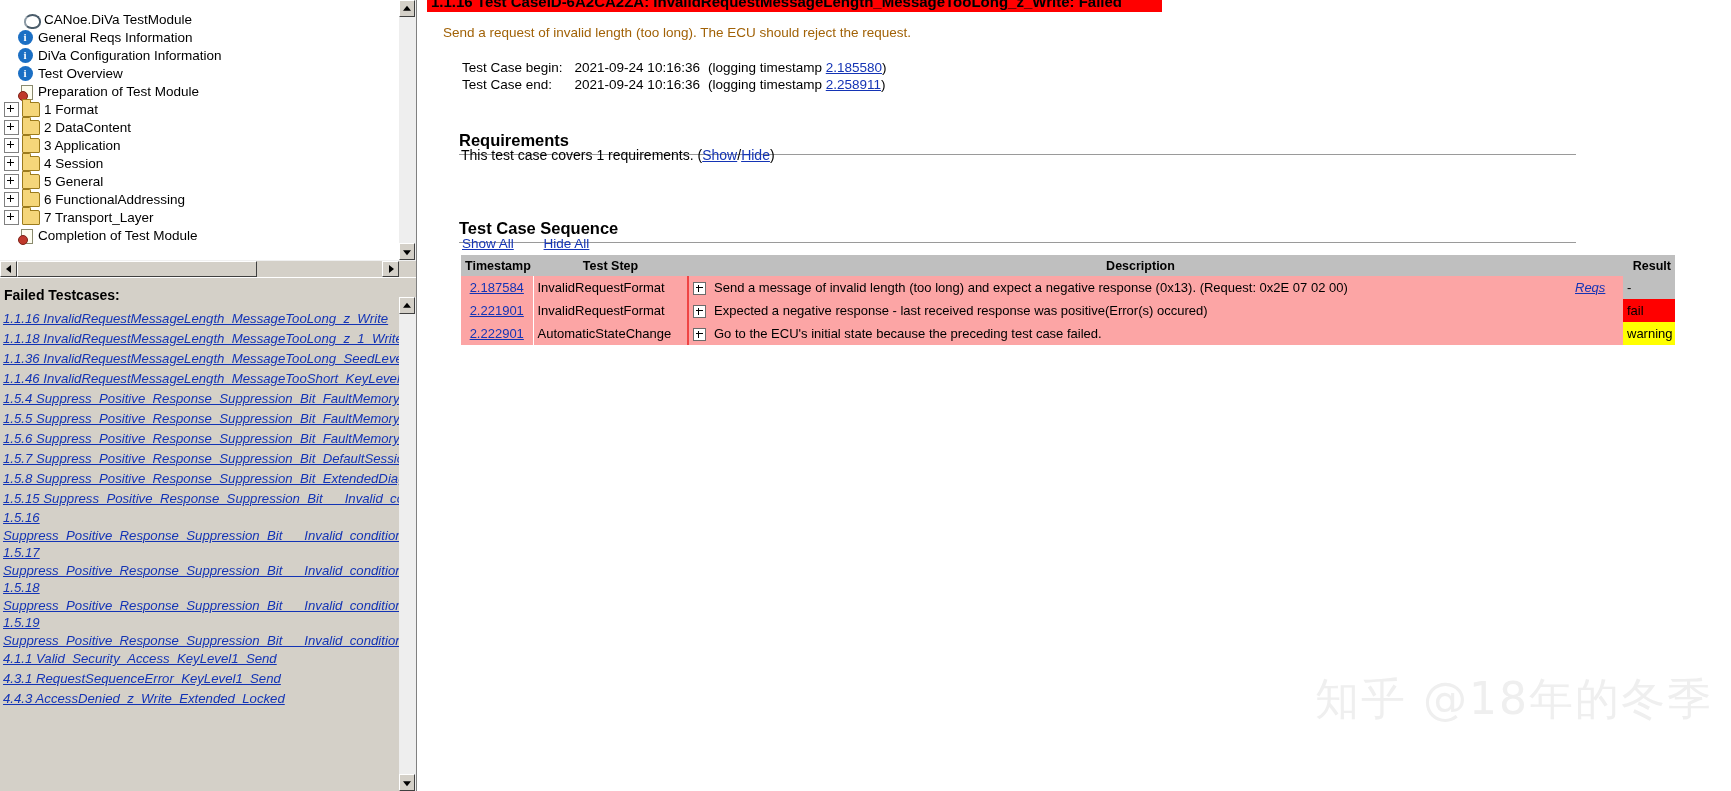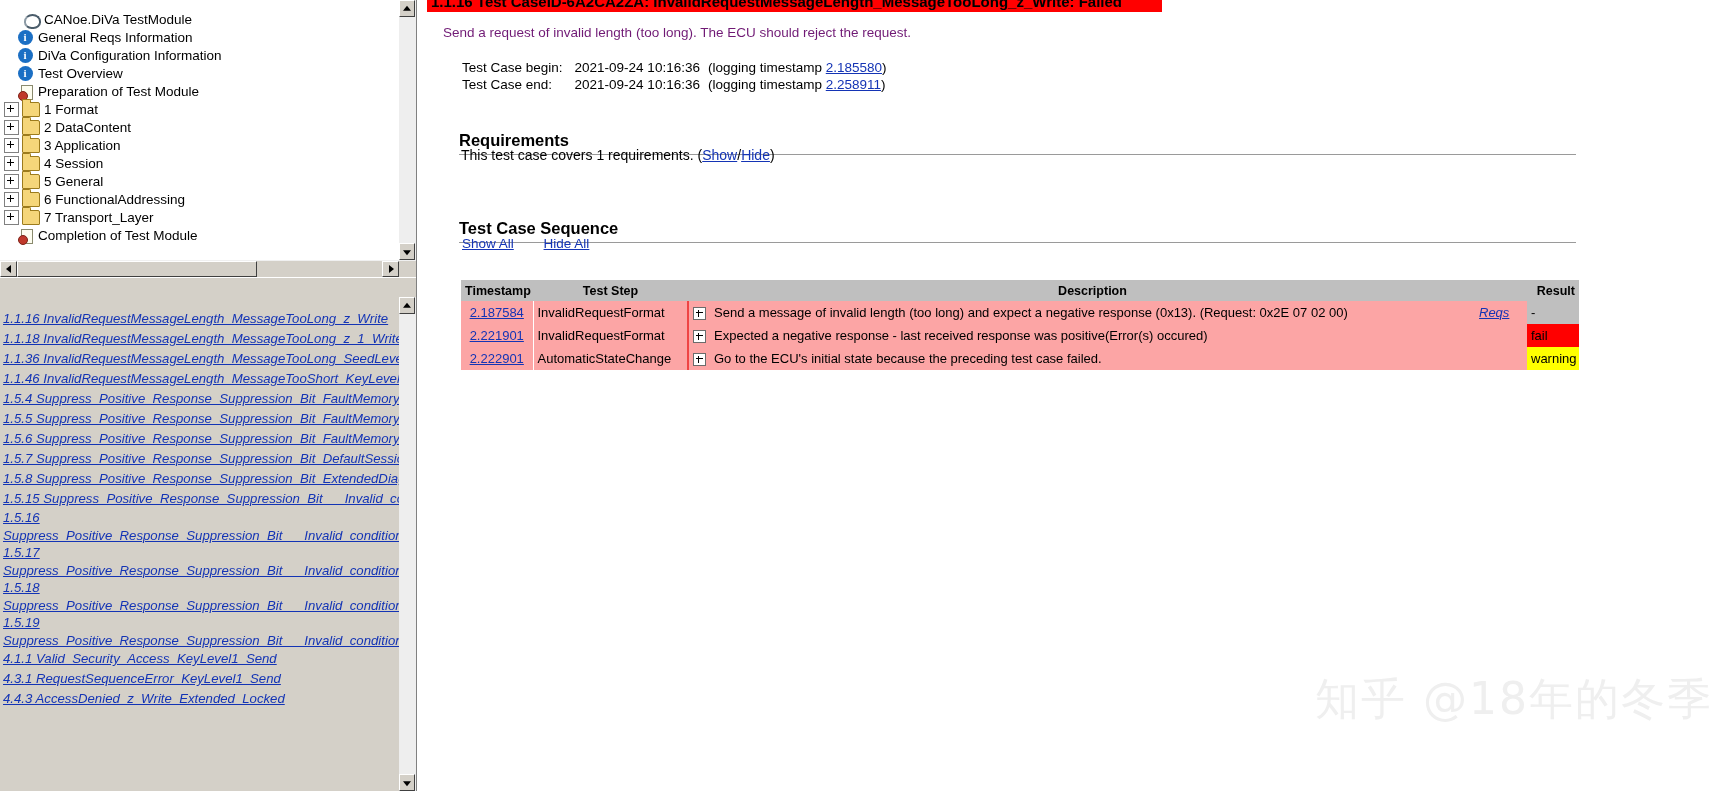--- a/index.html
+++ b/index.html
@@ -285,21 +285,21 @@
     font-size: 15px;
     font-weight: bold;
     padding: 2px 4px;
     box-sizing: border-box;
     white-space: nowrap;
   }
   #tc-desc {
     position: absolute;
     left: 26px; top: 25px;
     font-size: 13.5px;
-    color: #701a75;
+    color: #a16207;
   }
   .time-table {
     position: absolute;
     left: 45px; top: 59px;
     font-size: 13.5px;
     color: #000;
     border-collapse: collapse;
   }
   .time-table td {
     padding: 1px 0;
@@ -338,22 +338,22 @@
   #seq-links a {
     color: #1434b5;
     text-decoration: underline;
     margin-right: 26px;
     cursor: pointer;
   }
 
   
   #seq-table {
     position: absolute;
-    left: 44px; top: 280px;
-    width: 1118px;
+    left: 44px; top: 255px;
+    width: 1214px;
     border-collapse: collapse;
     font-size: 13px;
     table-layout: fixed;
   }
   #seq-table th {
     background: #bfbfbf;
     color: #000;
     font-size: 12.5px;
     font-weight: bold;
     text-align: center;
@@ -561,20 +561,21 @@
       <div class="sb-btn sb-left" style="left:0">
           <span class="sb-arrow"></span>
         </div>
       <div class="sb-thumb" style="left:17px; width:240px"></div>
       <div class="sb-btn sb-right" style="left:382px">
           <span class="sb-arrow"></span>
         </div>
     </div>
 
     <div id="failed-panel">
+      <div id="failed-title">Failed Testcases:</div>
 
       <div id="failed-list">
         <a class="failed-item">1.1.16 InvalidRequestMessageLength_MessageTooLong_z_Write</a>
         <a class="failed-item">1.1.18 InvalidRequestMessageLength_MessageTooLong_z_1_Write</a>
         <a class="failed-item">1.1.36 InvalidRequestMessageLength_MessageTooLong_SeedLeve</a>
         <a class="failed-item">1.1.46 InvalidRequestMessageLength_MessageTooShort_KeyLevel</a>
         <a class="failed-item">1.5.4 Suppress_Positive_Response_Suppression_Bit_FaultMemory</a>
         <a class="failed-item">1.5.5 Suppress_Positive_Response_Suppression_Bit_FaultMemory</a>
         <a class="failed-item">1.5.6 Suppress_Positive_Response_Suppression_Bit_FaultMemory</a>
         <a class="failed-item">1.5.7 Suppress_Positive_Response_Suppression_Bit_DefaultSessio</a>

